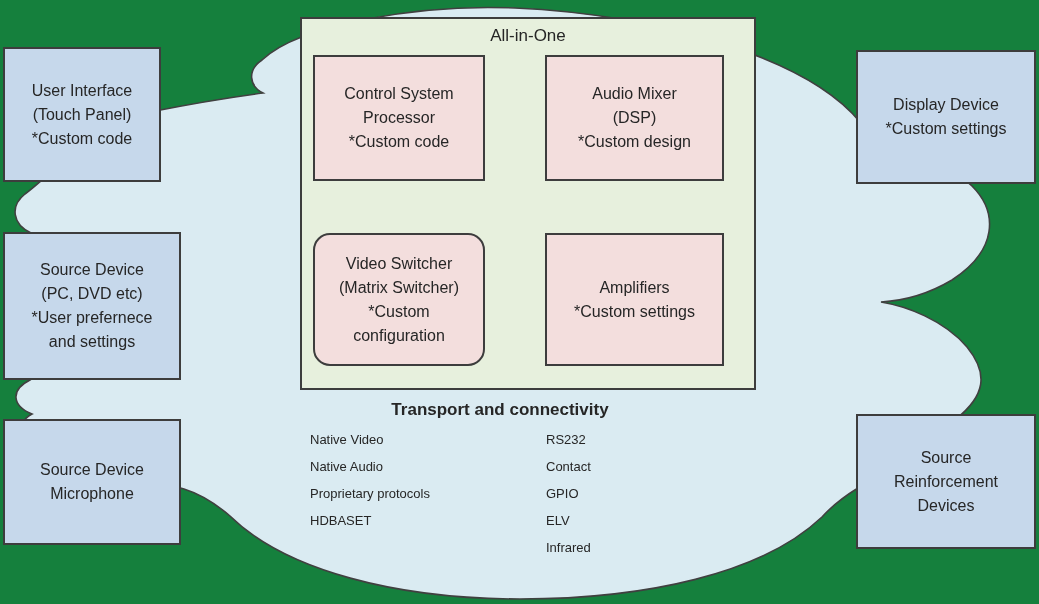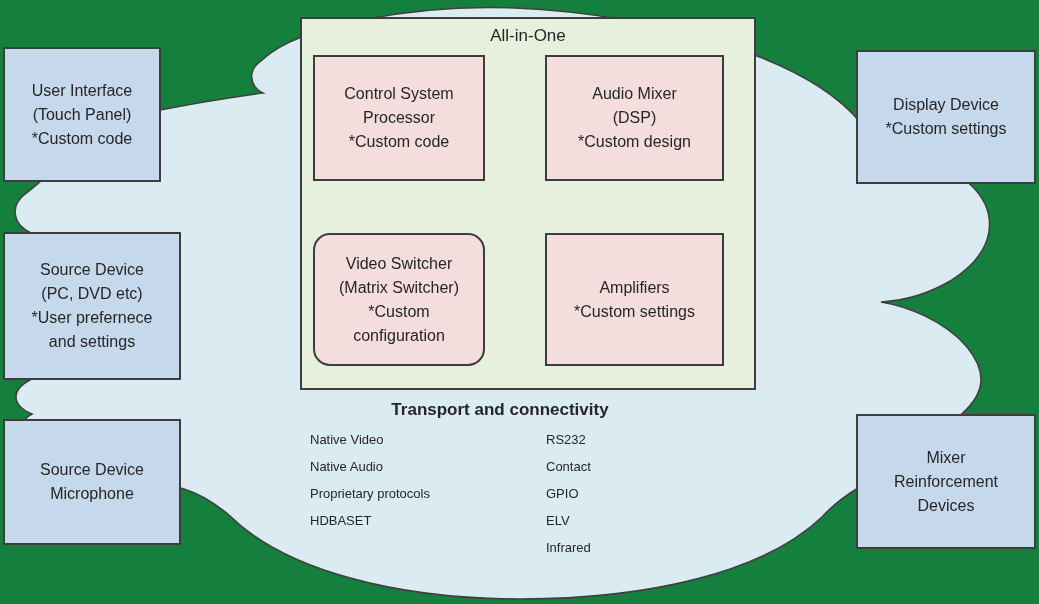--- a/index.html
+++ b/index.html
@@ -108,21 +108,21 @@
     <span>Source Device</span>
     <span>Microphone</span>
   </div>
 
   <div class="box blue" style="left:856px;top:50px;width:180px;height:134px;">
     <span>Display Device</span>
     <span>*Custom settings</span>
   </div>
 
   <div class="box blue" style="left:856px;top:414px;width:180px;height:135px;">
-    <span>Mixer</span>
+    <span>Source</span>
     <span>Reinforcement</span>
     <span>Devices</span>
   </div>
 
   <div class="transport">
     <div class="transport-title">Transport and connectivity</div>
     <div class="transport-cols">
       <div class="tcol left">
         <div>Native Video</div>
         <div>Native Audio</div>

